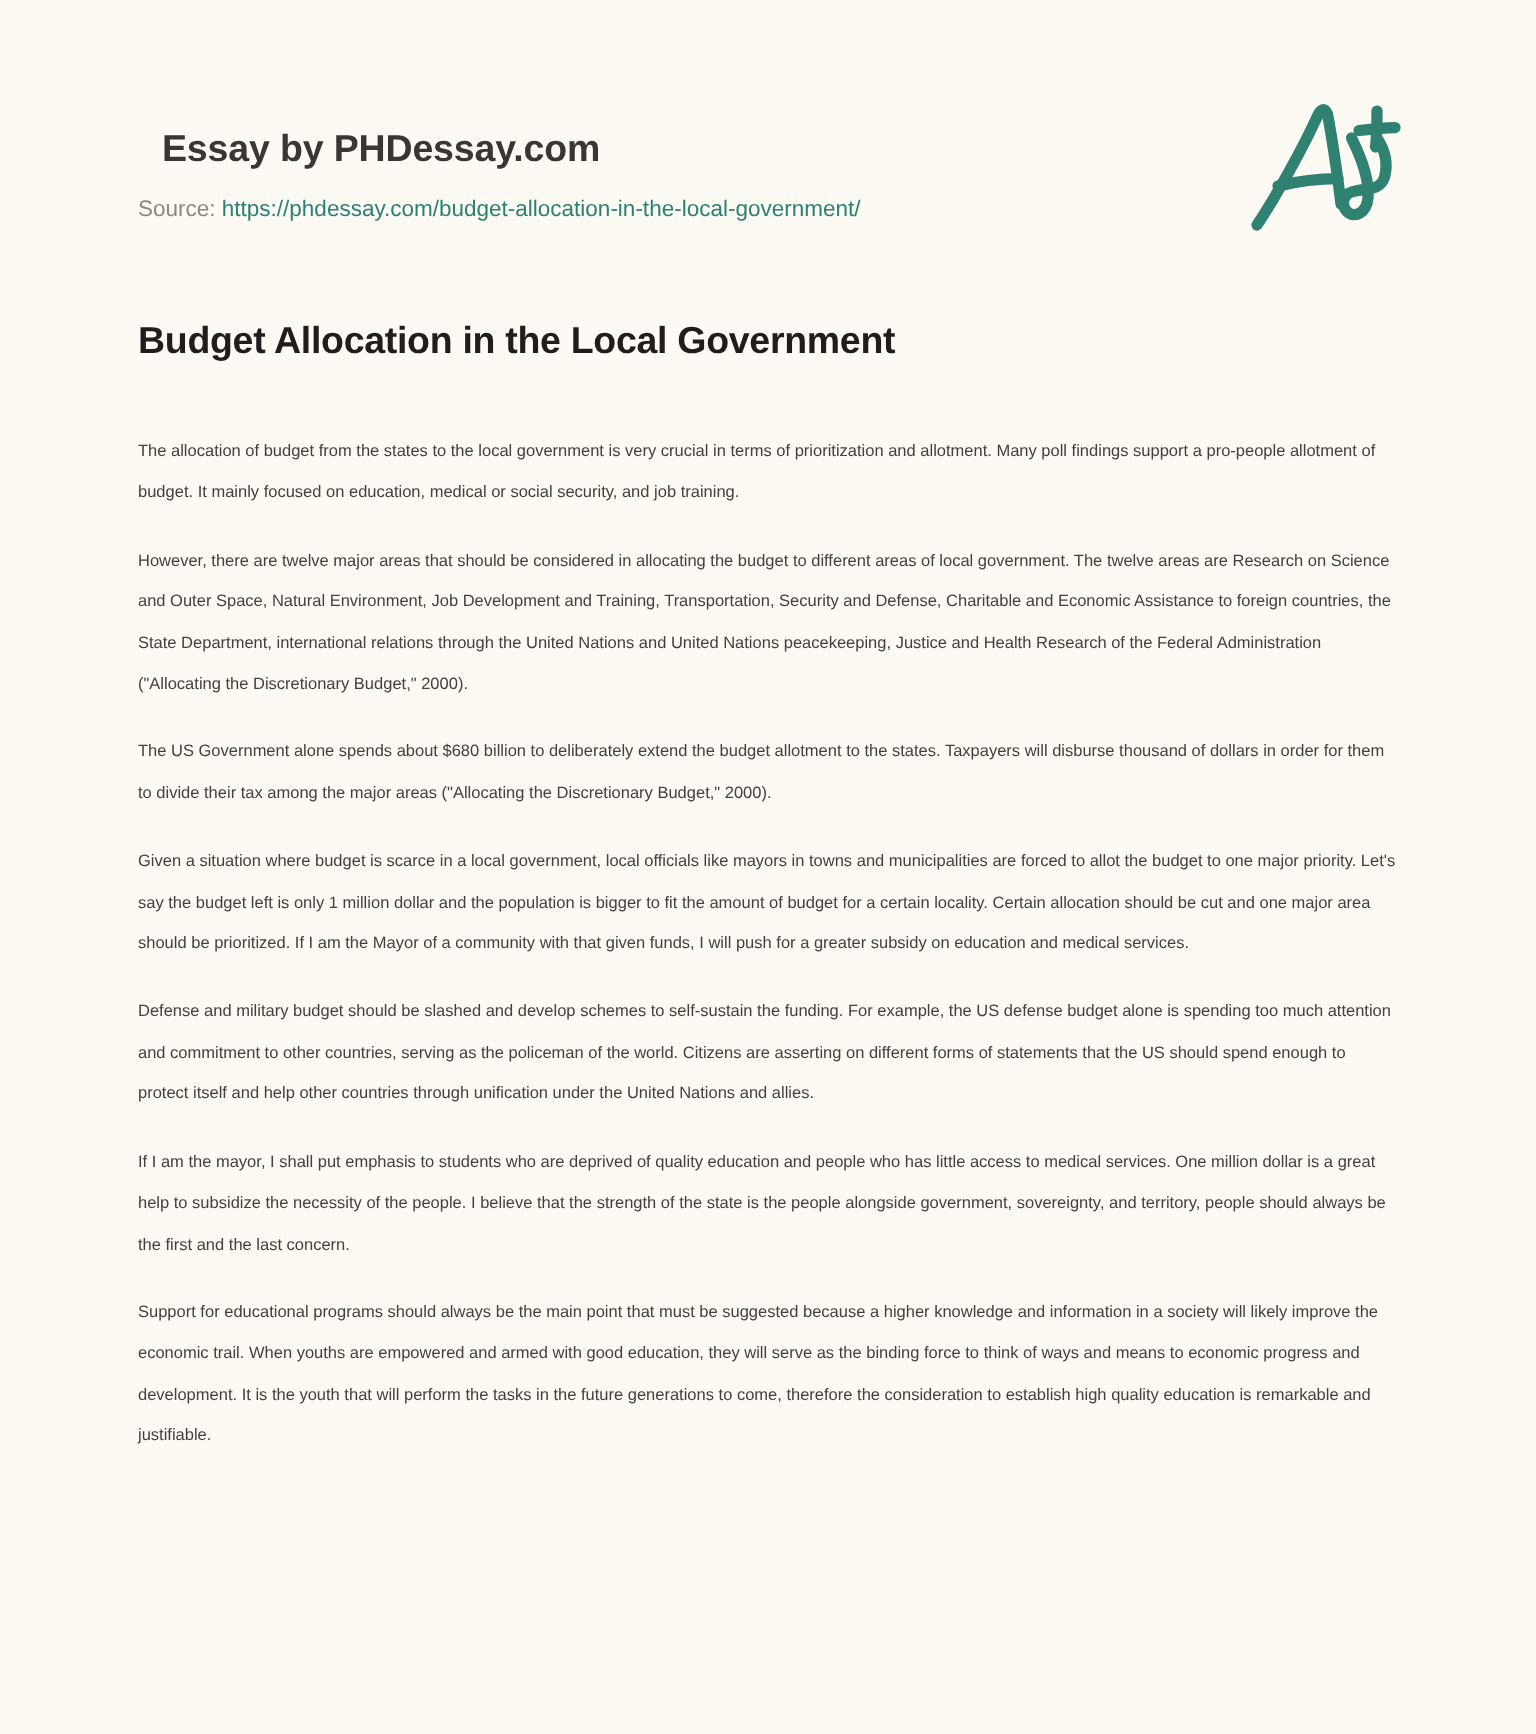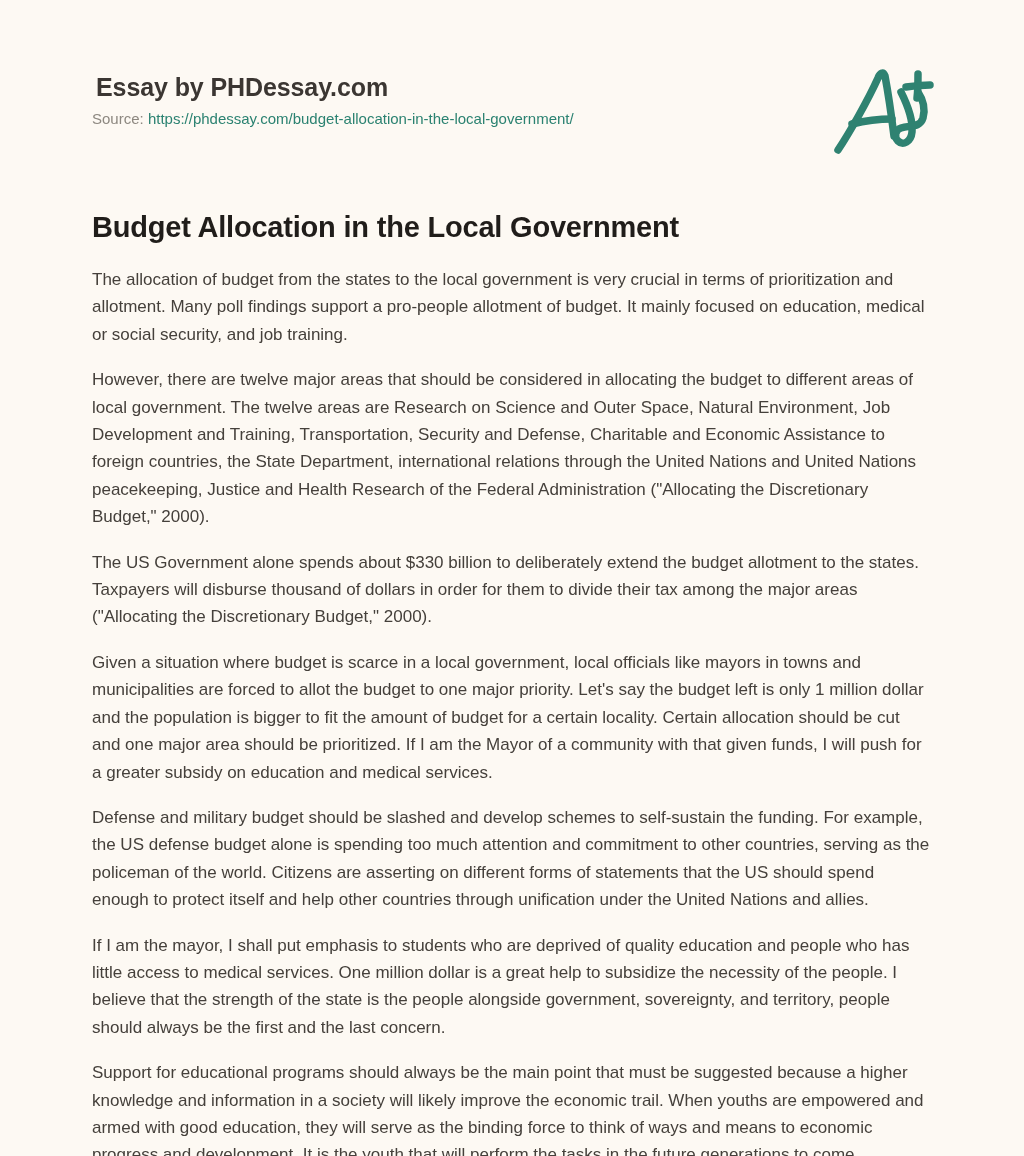--- a/index.html
+++ b/index.html
@@ -30,21 +30,21 @@
     top: 68px;
     width: 840px;
     height: 110px;
   }
   .brand-title {
     font-size: 25px;
     font-weight: bold;
     letter-spacing: -0.1px;
     color: #3b3632;
     line-height: 30px;
-    margin: 4px;
+    margin: 16px;
   }
   .source-line {
     margin-top: 7px;
     font-size: 15px;
     line-height: 20px;
     color: #8d8880;
     white-space: nowrap;
   }
   .source-label {
     color: #8d8880;
@@ -69,29 +69,29 @@
   }
 
   
   .article {
     position: absolute;
     left: 92px;
     top: 208px;
     width: 840px;
   }
   .doc-title {
-    font-size: 29px;
+    font-size: 25px;
     font-weight: bold;
     color: #201d1a;
     line-height: 38px;
-    margin: 0 0 20px 0;
+    margin: 0 0 42px 0;
     letter-spacing: -0.2px;
   }
   .body-copy p {
-    font-size: 17px;
+    font-size: 11px;
     line-height: 27.4px;
     margin: 0 0 18px 0;
     color: #45403b;
     text-align: left;
   }
   .body-copy p:last-child {
     margin-bottom: 0;
   }
 </style>
 </head>
@@ -117,21 +117,21 @@
         <path d="M88 12 C 88 20, 88 29, 87 36"></path>
       </g>
     </svg>
   </div>
 
   <div class="article">
     <h1 class="doc-title">Budget Allocation in the Local Government</h1>
     <div class="body-copy">
       <p>The allocation of budget from the states to the local government is very crucial in terms of prioritization and allotment. Many poll findings support a pro-people allotment of budget. It mainly focused on education, medical or social security, and job training.</p>
       <p>However, there are twelve major areas that should be considered in allocating the budget to different areas of local government. The twelve areas are Research on Science and Outer Space, Natural Environment, Job Development and Training, Transportation, Security and Defense, Charitable and Economic Assistance to foreign countries, the State Department, international relations through the United Nations and United Nations peacekeeping, Justice and Health Research of the Federal Administration ("Allocating the Discretionary Budget," 2000).</p>
-      <p>The US Government alone spends about $330 billion to deliberately extend the budget allotment to the states. Taxpayers will disburse thousand of dollars in order for them to divide their tax among the major areas ("Allocating the Discretionary Budget," 2000).</p>
+      <p>The US Government alone spends about $680 billion to deliberately extend the budget allotment to the states. Taxpayers will disburse thousand of dollars in order for them to divide their tax among the major areas ("Allocating the Discretionary Budget," 2000).</p>
       <p>Given a situation where budget is scarce in a local government, local officials like mayors in towns and municipalities are forced to allot the budget to one major priority. Let's say the budget left is only 1 million dollar and the population is bigger to fit the amount of budget for a certain locality. Certain allocation should be cut and one major area should be prioritized. If I am the Mayor of a community with that given funds, I will push for a greater subsidy on education and medical services.</p>
       <p>Defense and military budget should be slashed and develop schemes to self-sustain the funding. For example, the US defense budget alone is spending too much attention and commitment to other countries, serving as the policeman of the world. Citizens are asserting on different forms of statements that the US should spend enough to protect itself and help other countries through unification under the United Nations and allies.</p>
       <p>If I am the mayor, I shall put emphasis to students who are deprived of quality education and people who has little access to medical services. One million dollar is a great help to subsidize the necessity of the people. I believe that the strength of the state is the people alongside government, sovereignty, and territory, people should always be the first and the last concern.</p>
       <p>Support for educational programs should always be the main point that must be suggested because a higher knowledge and information in a society will likely improve the economic trail. When youths are empowered and armed with good education, they will serve as the binding force to think of ways and means to economic progress and development. It is the youth that will perform the tasks in the future generations to come, therefore the consideration to establish high quality education is remarkable and justifiable.</p>
 
     </div>
   </div>
 
 </div>
 

